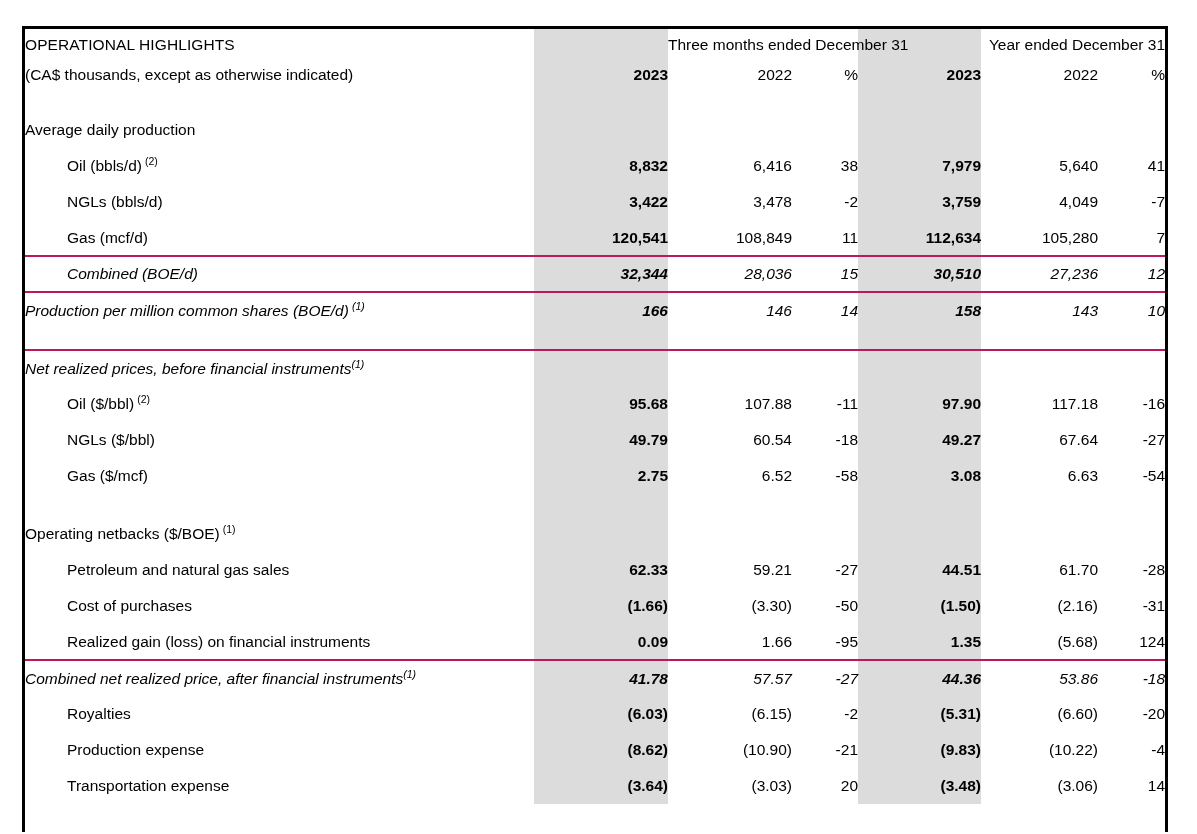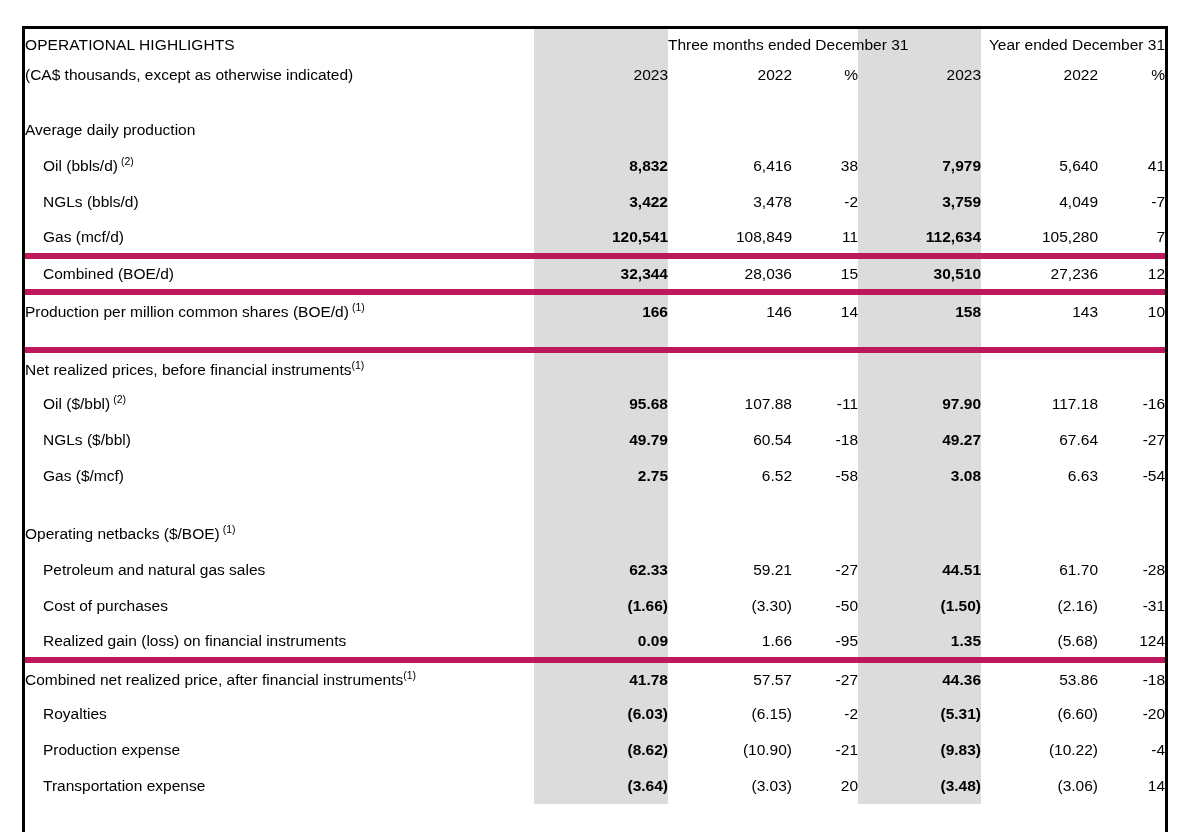--- a/index.html
+++ b/index.html
@@ -91,48 +91,48 @@
   .grp-head {
     text-align: right;
     white-space: nowrap;
     padding-bottom: 2px;
   }
   .yr {
     text-align: right;
     padding-right: 11px;
     white-space: nowrap;
   }
-  .yr.bold { font-weight: normal; }
+  .yr.bold { font-weight: bold; }
   .pct-head {
     text-align: right;
     padding-right: 11px;
   }
 
   
   .shade { background: #dcdcdc; }
 
   
   .lbl {
     padding-left: 9px;
     white-space: nowrap;
   }
-  .lbl.i1 { padding-left: 18px; }
+  .lbl.i1 { padding-left: 42px; }
 
   .num {
     text-align: right;
     padding-right: 11px;
     white-space: nowrap;
   }
   .num.b { font-weight: bold; }
 
   tr.r { height: 36px; }
   tr.spacer { height: 22px; }
 
   
-  .rule-top td   { border-top: 6px solid #be185d; }
+  .rule-top td   { border-top: 2px solid #be185d; font-style: italic; }
 
   sup {
     font-size: 10.5px;
     vertical-align: super;
     line-height: 0;
   }
   sup.sp { margin-left: 3px; }
 </style>
 </head>
 <body>

